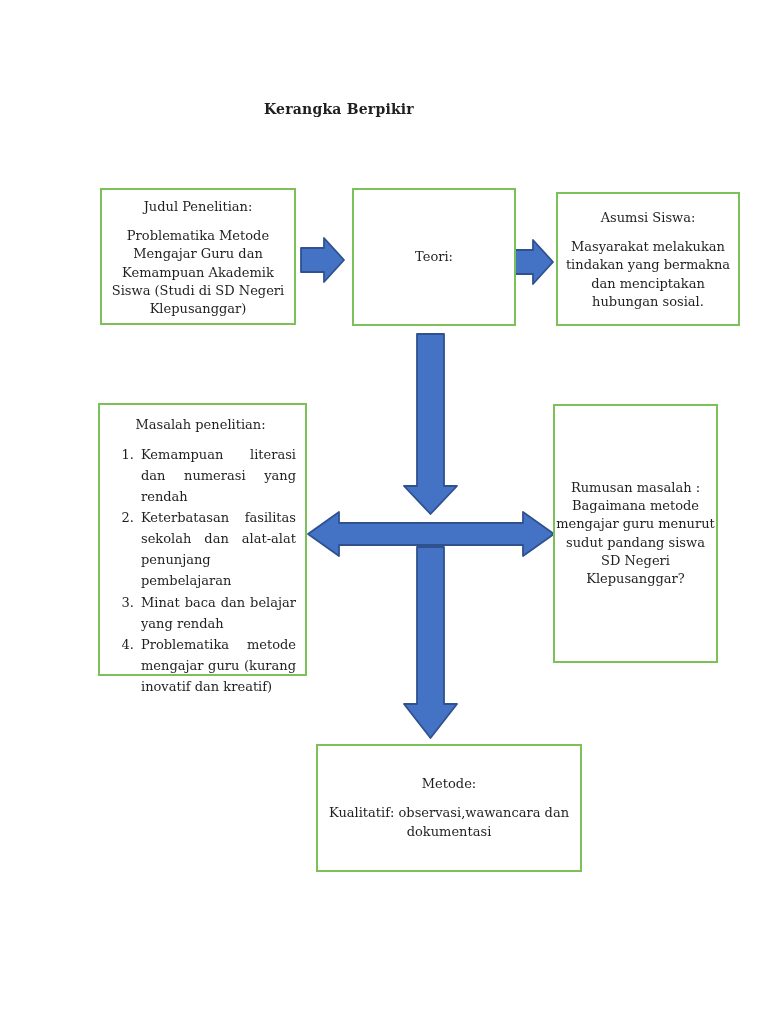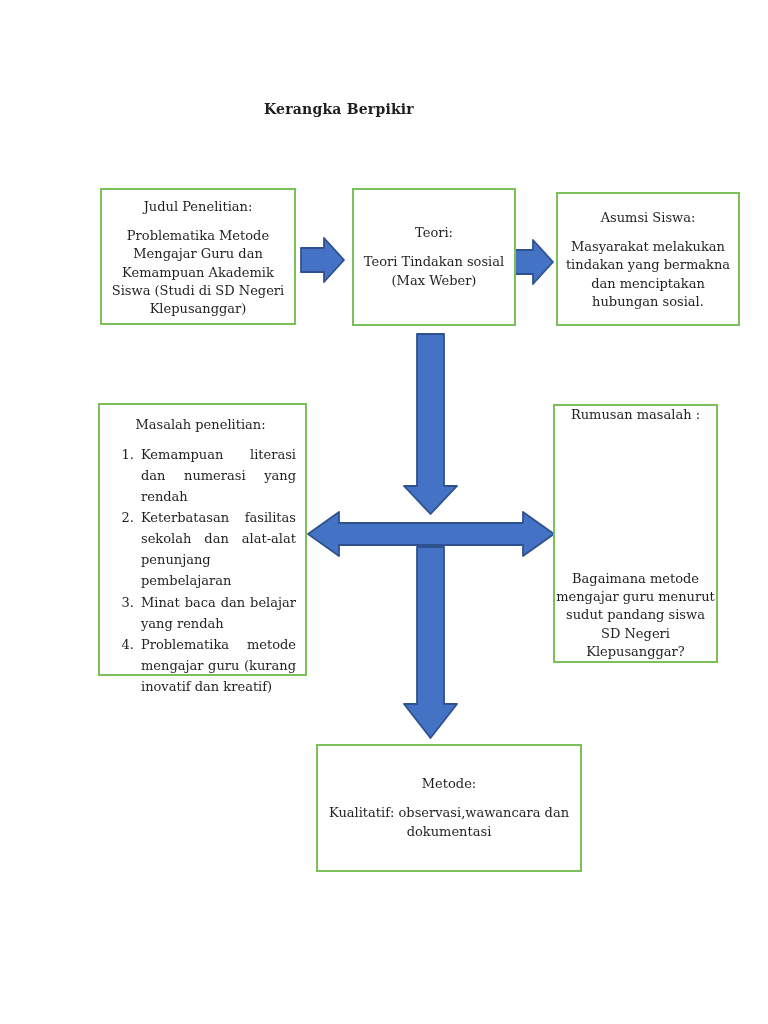--- a/index.html
+++ b/index.html
@@ -29,21 +29,21 @@
   .box-judul {left:100px;top:188px;width:196px;height:137px;padding:8px 6px 0 6px;}
   .box-teori {left:352px;top:188px;width:164px;height:138px;padding:0 2px;}
   .box-asumsi{left:556px;top:192px;width:184px;height:134px;padding:15px 4px 0 4px;}
   .box-masalah{left:98px;top:403px;width:209px;height:273px;padding:11px 9px 8px 5px;align-items:stretch;}
   .box-masalah .heading{text-align:center;}
   .box-masalah ol{
     margin:10px 0 12px 0;padding:0 0 0 33px;
     text-align:justify;line-height:1.62;
   }
   .box-masalah ol li{padding-left:3px;margin:0;}
-  .box-rumusan{left:553px;top:404px;width:165px;height:259px;padding:0 0;justify-content:space-between;}
+  .box-rumusan{left:553px;top:404px;width:165px;height:259px;padding:0 0;}
   .box-metode {left:316px;top:744px;width:266px;height:128px;padding:0 8px;}
   .arrow-layer{position:absolute;left:0;top:0;width:768px;height:1024px;pointer-events:none;}
   .arrow{fill:var(--arrow-fill,#4472c4);stroke:var(--arrow-stroke,#2f528f);stroke-width:1.8;stroke-linejoin:round;}
 </style>
 </head>
 <body>
 
 <div class="page">
 
   <div class="page-title">Kerangka Berpikir</div>
@@ -56,21 +56,20 @@
     <polygon class="arrow" points="417,547 444,547 444,704 457,704 430.5,738 404,704 417,704"></polygon>
   </svg>
 
   <div class="gbox box-judul">
     <div class="heading">Judul Penelitian:</div>
     <div class="body">Problematika Metode Mengajar Guru dan Kemampuan Akademik Siswa (Studi di SD Negeri Klepusanggar)</div>
   </div>
 
   <div class="gbox box-teori vcenter">
     <div class="heading">Teori:</div>
-    <div class="body">Teori Tindakan sosial (Max Weber)</div>
   </div>
 
   <div class="gbox box-asumsi">
     <div class="heading">Asumsi Siswa:</div>
     <div class="body">Masyarakat melakukan tindakan yang bermakna dan menciptakan hubungan sosial.</div>
   </div>
 
   <div class="gbox box-masalah">
     <div class="heading">Masalah penelitian:</div>
     <ol>

